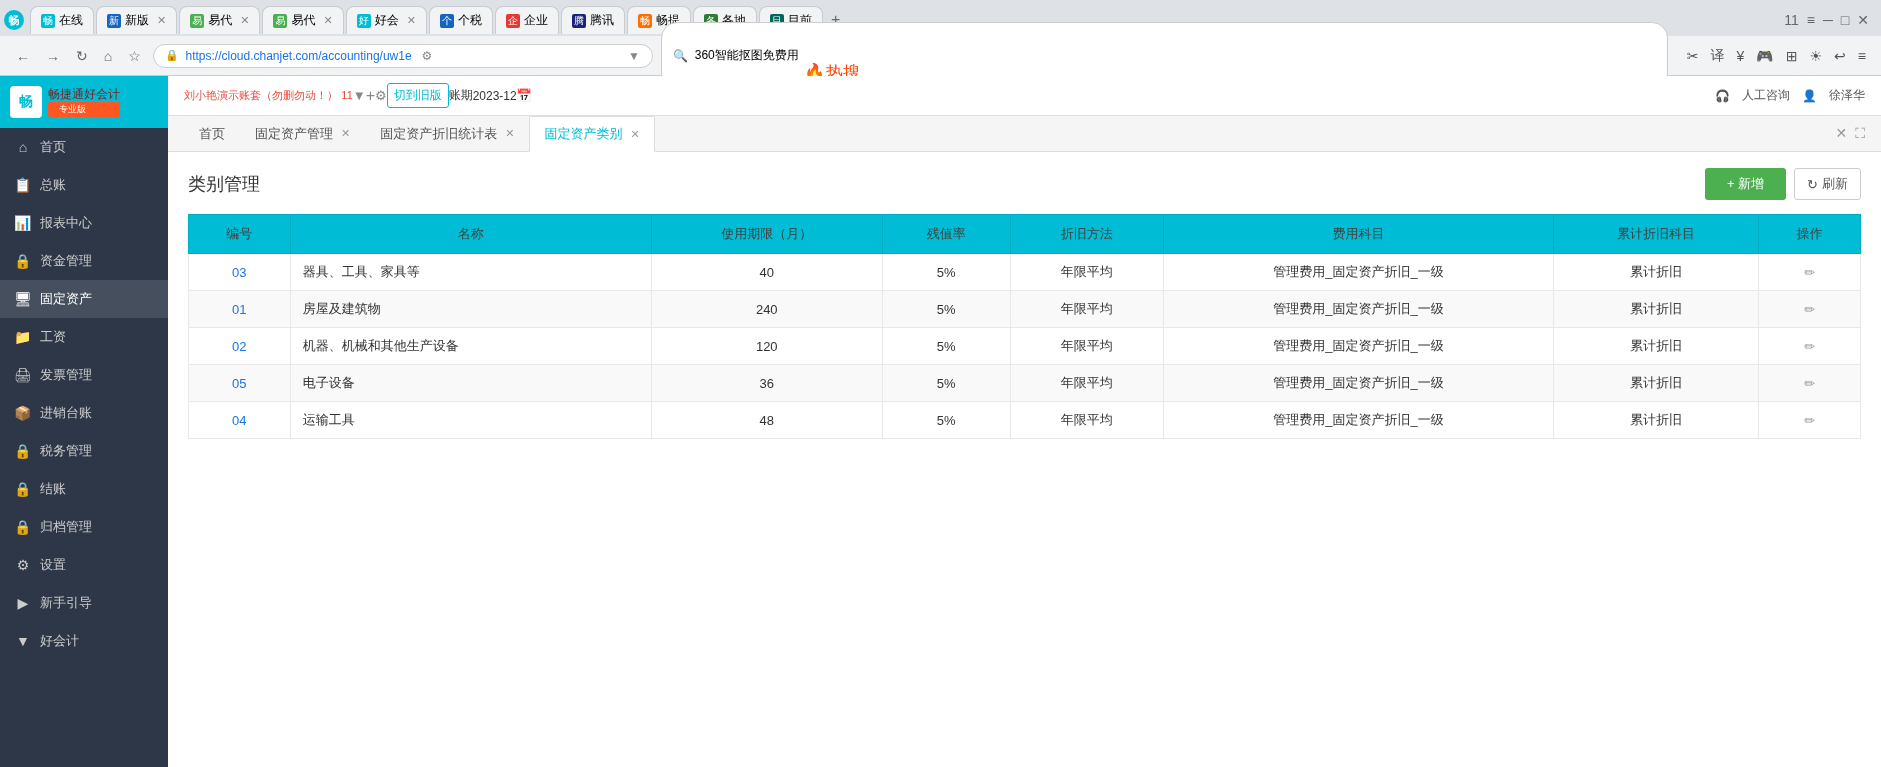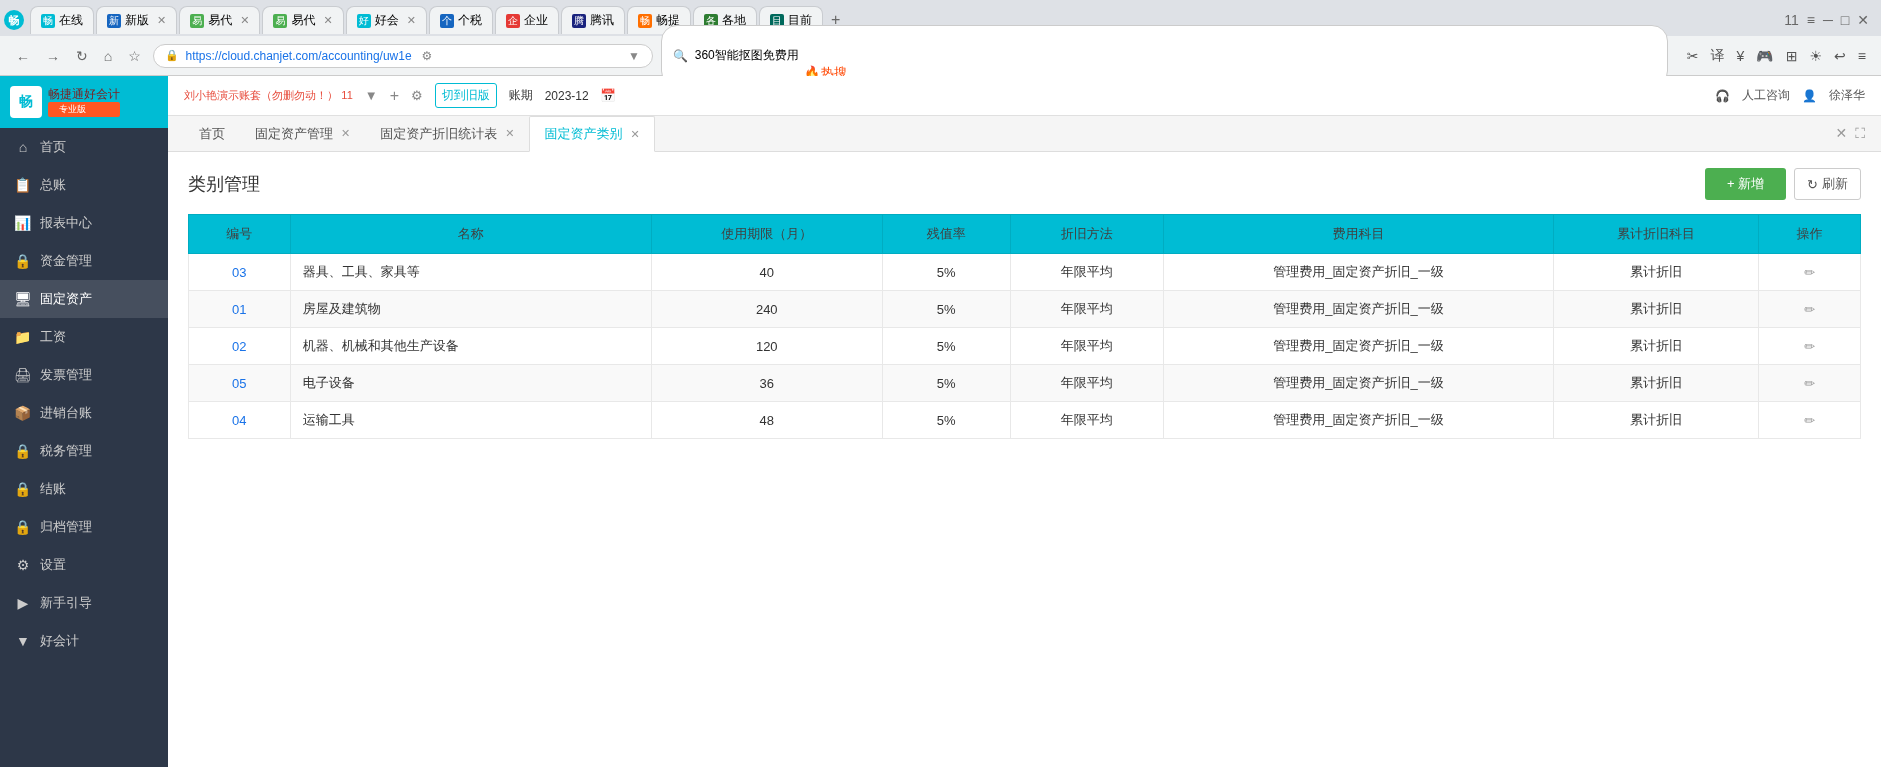--- a/index.html
+++ b/index.html
@@ -32,21 +32,21 @@
     .sidebar-header .logo-icon { width: 32px; height: 32px; background: #fff; border-radius: 4px; display: flex; align-items: center; justify-content: center; }
     .sidebar-header .logo-text { font-size: 12px; color: #7f1d1d; line-height: 1.3; }
     .sidebar-header .logo-badge { background: #ff5722; color: #fff; font-size: 9px; border-radius: 2px; padding: 1px 11px; }
 
     .sidebar-item { display: flex; align-items: center; gap: 8px; padding: 10px 14px; cursor: pointer; color: #ccc; font-size: 13px; }
     .sidebar-item.active { background: rgba(255,255,255,0.12); color: #fff; }
     .sidebar-item .si-icon { font-size: 14px; width: 18px; text-align: center; }
 
     
     .app-main { flex: 1; display: flex; flex-direction: column; overflow: hidden; }
-    .app-toolbar { background: #fff; border-bottom: 1px solid #e0e0e0; padding: 0 16px; display: flex; align-items: center; gap: 12px; height: 40px; }
+    .app-toolbar { background: #fff; border-bottom: 1px solid #e0e0e0; padding: 0 16px; display: flex; align-items: center; height: 40px; }
     .toolbar-company { font-size: 12px; color: #333; }
     .toolbar-company span { color: #e74c3c; font-size: 11px; }
     .toolbar-switch-btn { border: 1px solid #00bcd4; color: #00bcd4; border-radius: 3px; padding: 3px 6px; font-size: 12px; cursor: pointer; background: #fff; }
     .toolbar-period { font-size: 12px; color: #333; display: flex; align-items: center; gap: 4px; }
     .toolbar-right { margin-left: auto; display: flex; align-items: center; gap: 12px; font-size: 12px; color: #555; }
 
     
     .page-tabs { background: #f5f5f5; border-bottom: 1px solid #ddd; display: flex; align-items: center; padding: 0 16px; gap: 0; height: 36px; }
     .page-tab { padding: 8px 14px; font-size: 13px; color: #555; cursor: pointer; border: 1px solid transparent; display: flex; align-items: center; gap: 4px; white-space: nowrap; }
     .page-tab.active { background: #fff; color: #00bcd4; border: 1px solid #ddd; border-bottom: 1px solid #fff; margin-bottom: -1px; border-radius: 2px 2px 0 0; }
@@ -150,21 +150,21 @@
     <button class="nav-btn">☆</button>
     <div class="address-bar">
       <span class="lock-icon">🔒</span>
       <span class="address-text">https://cloud.chanjet.com/accounting/uw1e</span>
       <span style="margin-left:4px;color:#888;">⚙</span>
       <span style="margin-left:auto;color:#888;">▼</span>
     </div>
     <div class="search-bar">
       <span style="color:#888;">🔍</span>
       <span>360智能抠图免费用</span>
-      <span style="color:#ff4500;font-size:13px;margin-top:34px;">🔥热搜</span>
+      <span style="color:#ff4500;font-size:17px;margin-top:34px;">🔥热搜</span>
     </div>
     <div class="toolbar-icons">
       <span class="toolbar-icon">✂</span>
       <span class="toolbar-icon">译</span>
       <span class="toolbar-icon">¥</span>
       <span class="toolbar-icon">🎮</span>
       <span class="toolbar-icon">⊞</span>
       <span class="toolbar-icon">☀</span>
       <span class="toolbar-icon">↩</span>
       <span class="toolbar-icon">≡</span>

